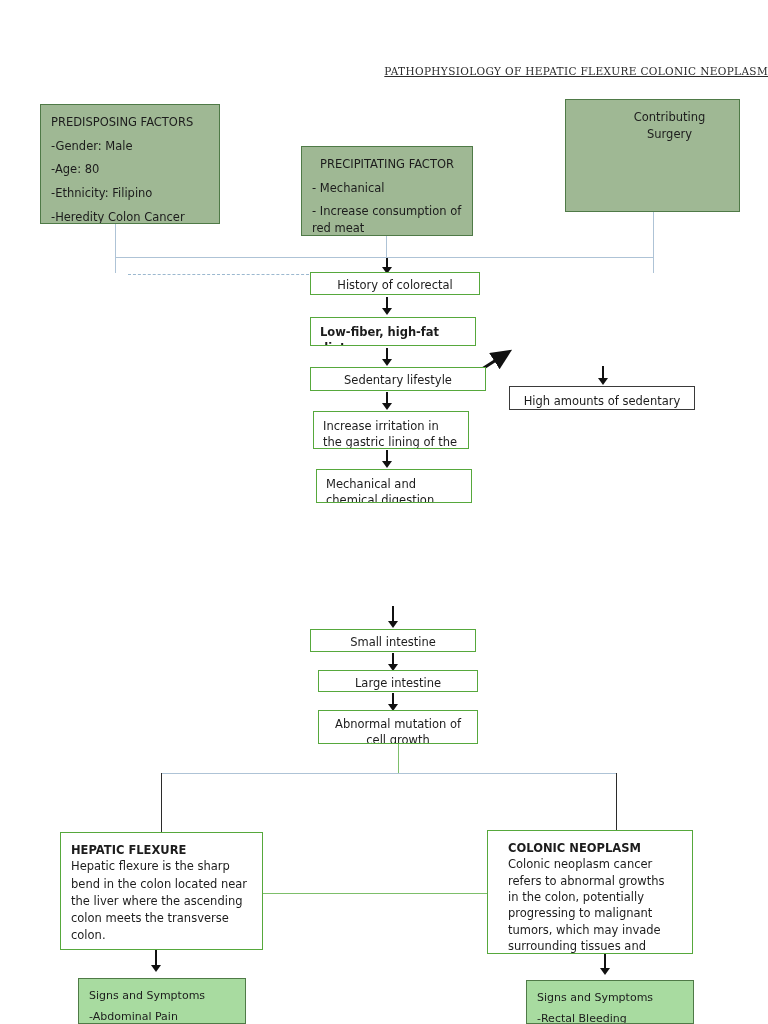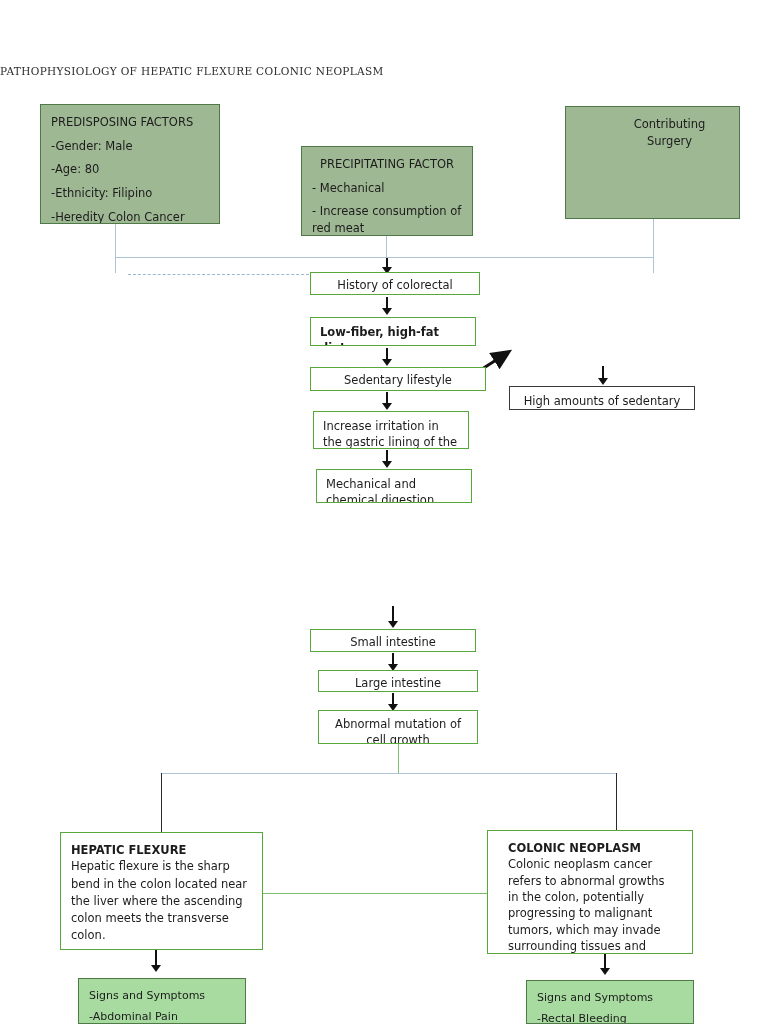--- a/index.html
+++ b/index.html
@@ -38,23 +38,23 @@
   }
 
   .hdr{display:block;font-size:11.5px;margin-bottom:7px;}
   .hdr-center{text-align:center;}
   .hdr-bold{font-weight:bold;text-align:center;font-size:11.5px;margin-bottom:7px;margin-top:40px;}
   .line{display:block;margin-bottom:7px;}
   .tight{margin-bottom:2px;}
   .ctr{text-align:center;}
 
   #title{
-    position:absolute;left:0;top:65px;width:768px;text-align:left;
+    position:absolute;left:0;top:65px;width:768px;text-align:right;
     font-family:"DejaVu Serif","Liberation Serif",serif;
-    font-size:10.5px;letter-spacing:.35px;color:#2b2b2b;
+    font-size:10.5px;letter-spacing:.35px;color:#2b2b2b;text-decoration:underline;
   }
 
   
   .conn{position:absolute;background:#aec3d6;}
   .conn-v{width:1px;}
   .conn-h{height:1px;}
   .conn-green{background:#7dbf6a;}
   .conn-dark{background:#2b2b2b;}
   .conn-dash-h{
     position:absolute;height:0;border-top:1px dashed #9bb8cf;
@@ -164,21 +164,21 @@
     <span class="line">-Ethnicity: Filipino</span>
     <span class="line">-Heredity Colon Cancer (Paternal)</span>
   </div>
 
   <div class="node box-sage" style="left:301px;top:146px;width:172px;height:90px;">
     <span class="hdr hdr-center">PRECIPITATING FACTOR</span>
     <span class="line">- Mechanical</span>
     <span class="line">- Increase consumption of red meat</span>
   </div>
 
-  <div class="node box-sage" style="left:565px;top:106px;width:175px;height:113px;padding-left:44px;">
+  <div class="node box-sage" style="left:565px;top:99px;width:175px;height:113px;padding-left:44px;">
     <span class="hdr hdr-center">Contributing Surgery</span>
   </div>
 
   <div class="node box-white-green ctr" style="left:310px;top:272px;width:170px;height:23px;padding-top:4px;">
     <span>History of colorectal cancer</span>
   </div>
 
   <div class="node box-white-green" style="left:310px;top:317px;width:166px;height:29px;font-weight:bold;">
     <span class="line tight">Low-fiber, high-fat diet</span>
     <span class="line tight" style="font-size:11.5px;">alcohol</span>

